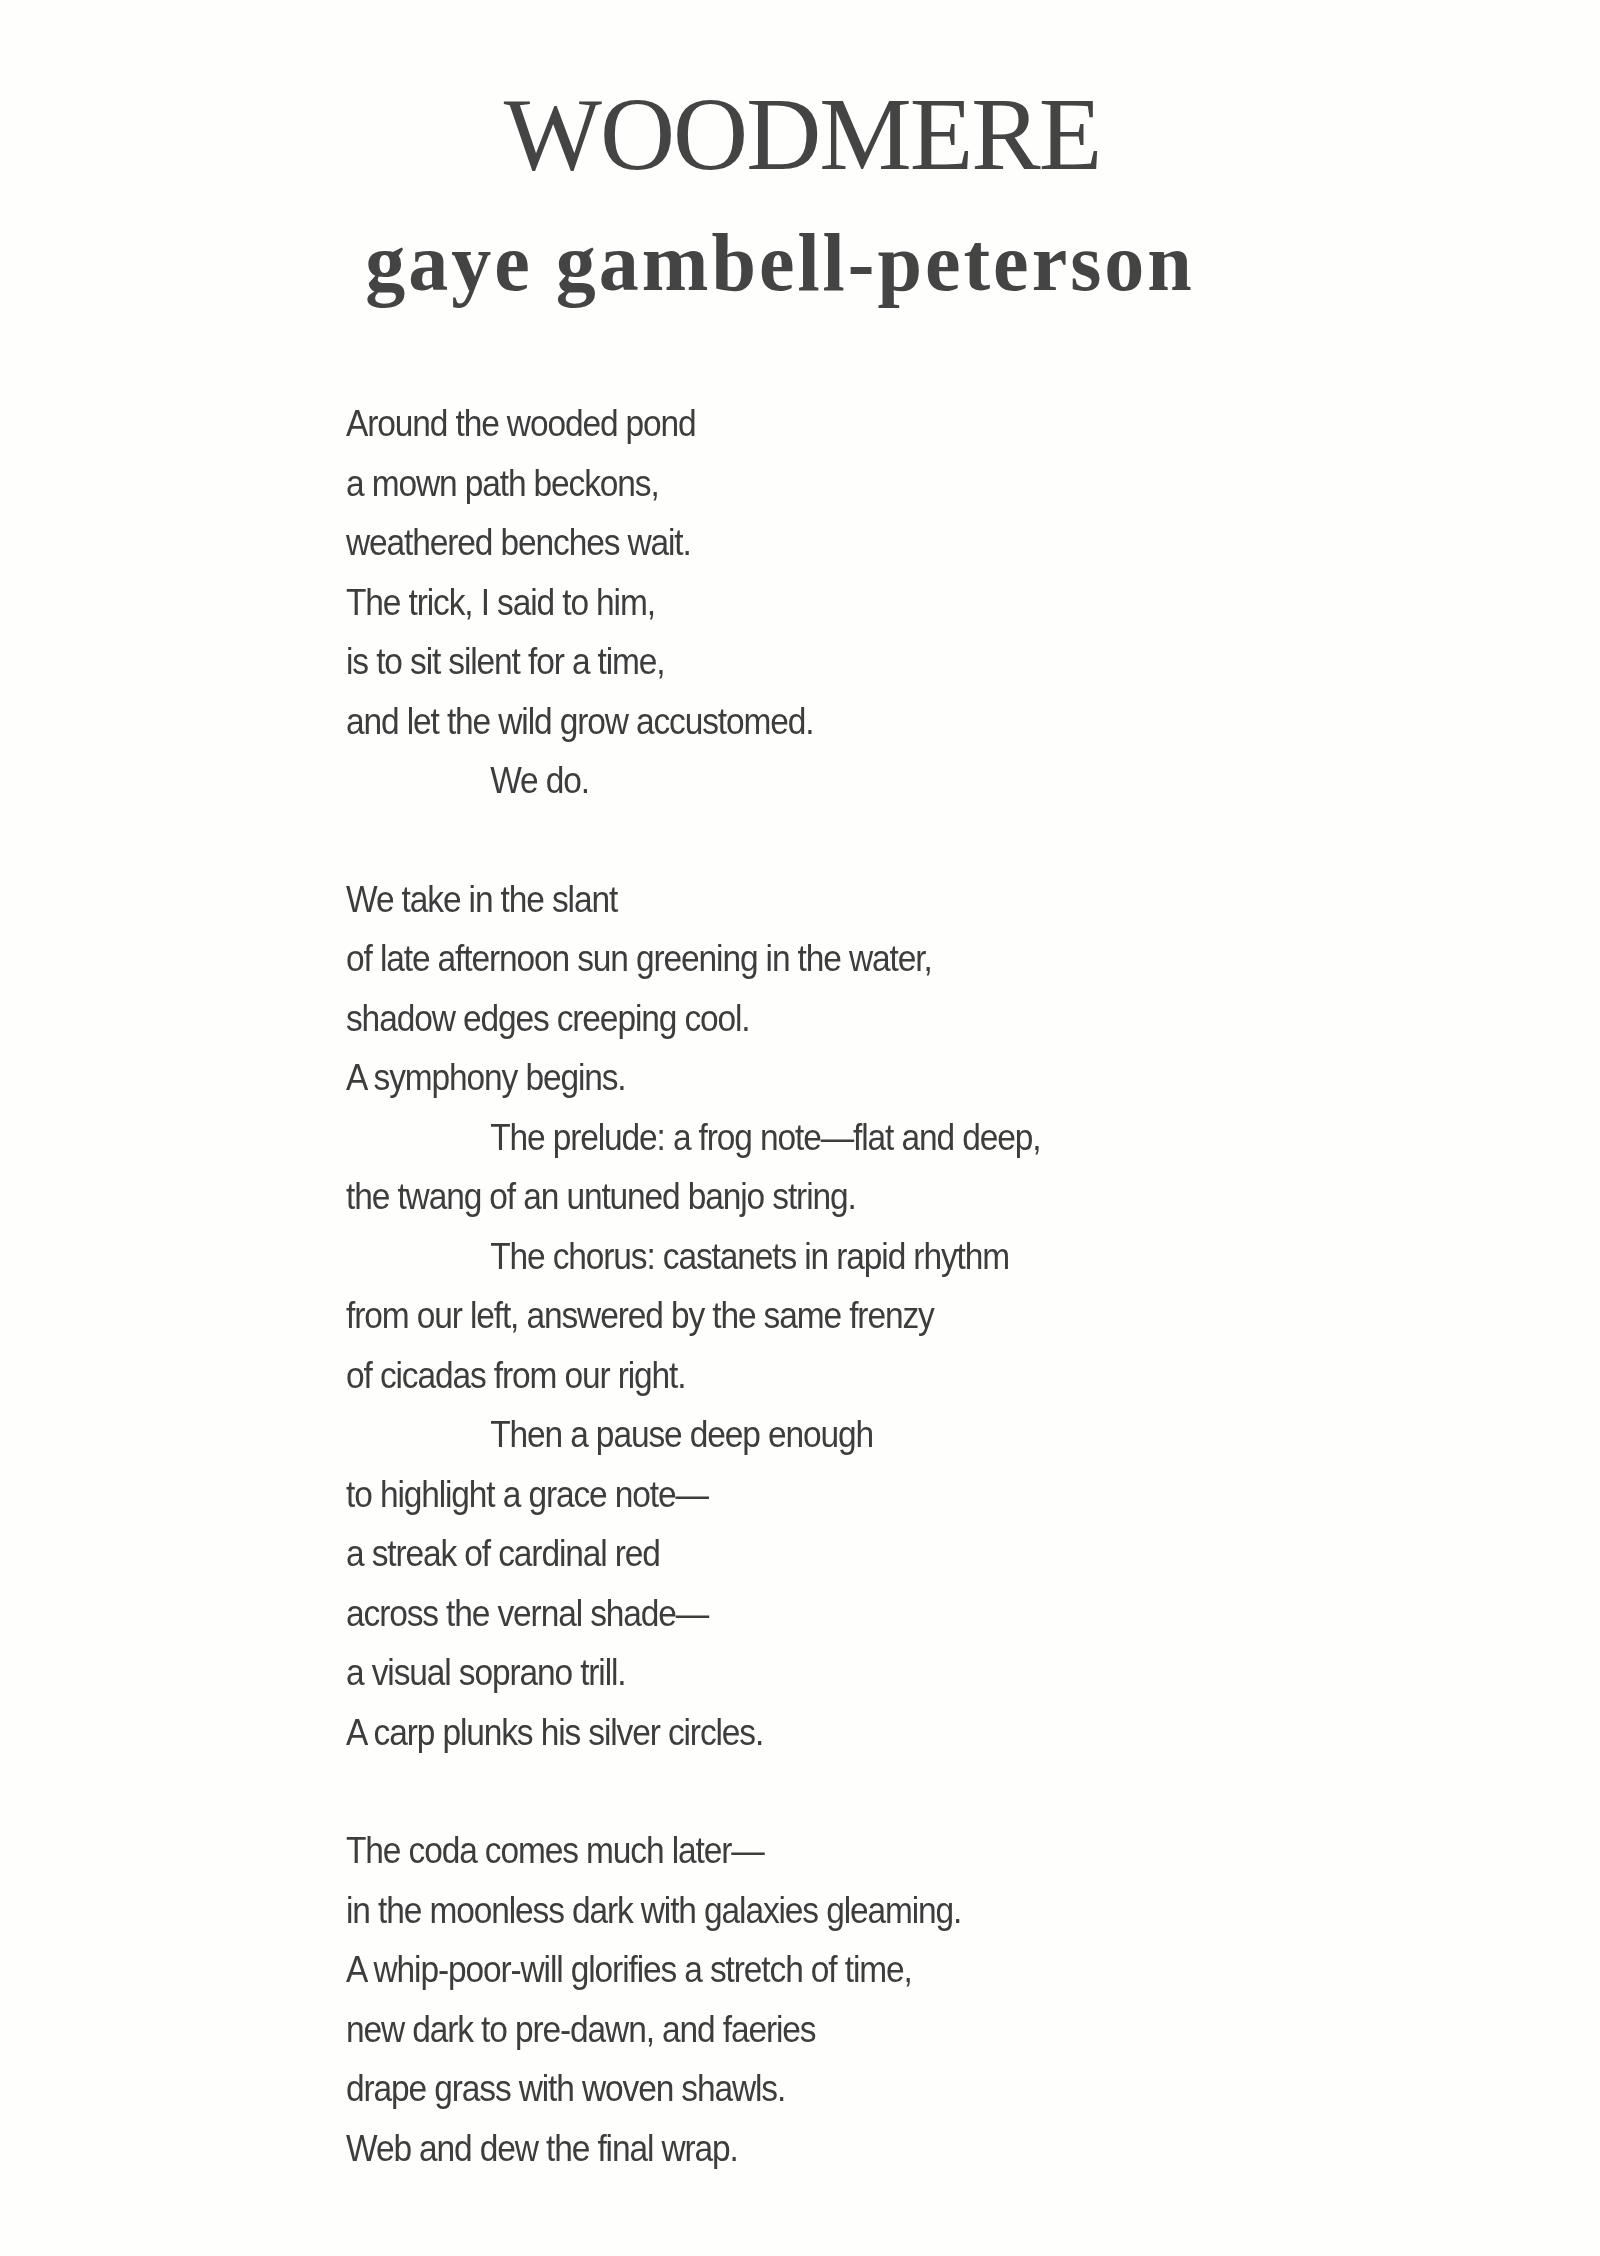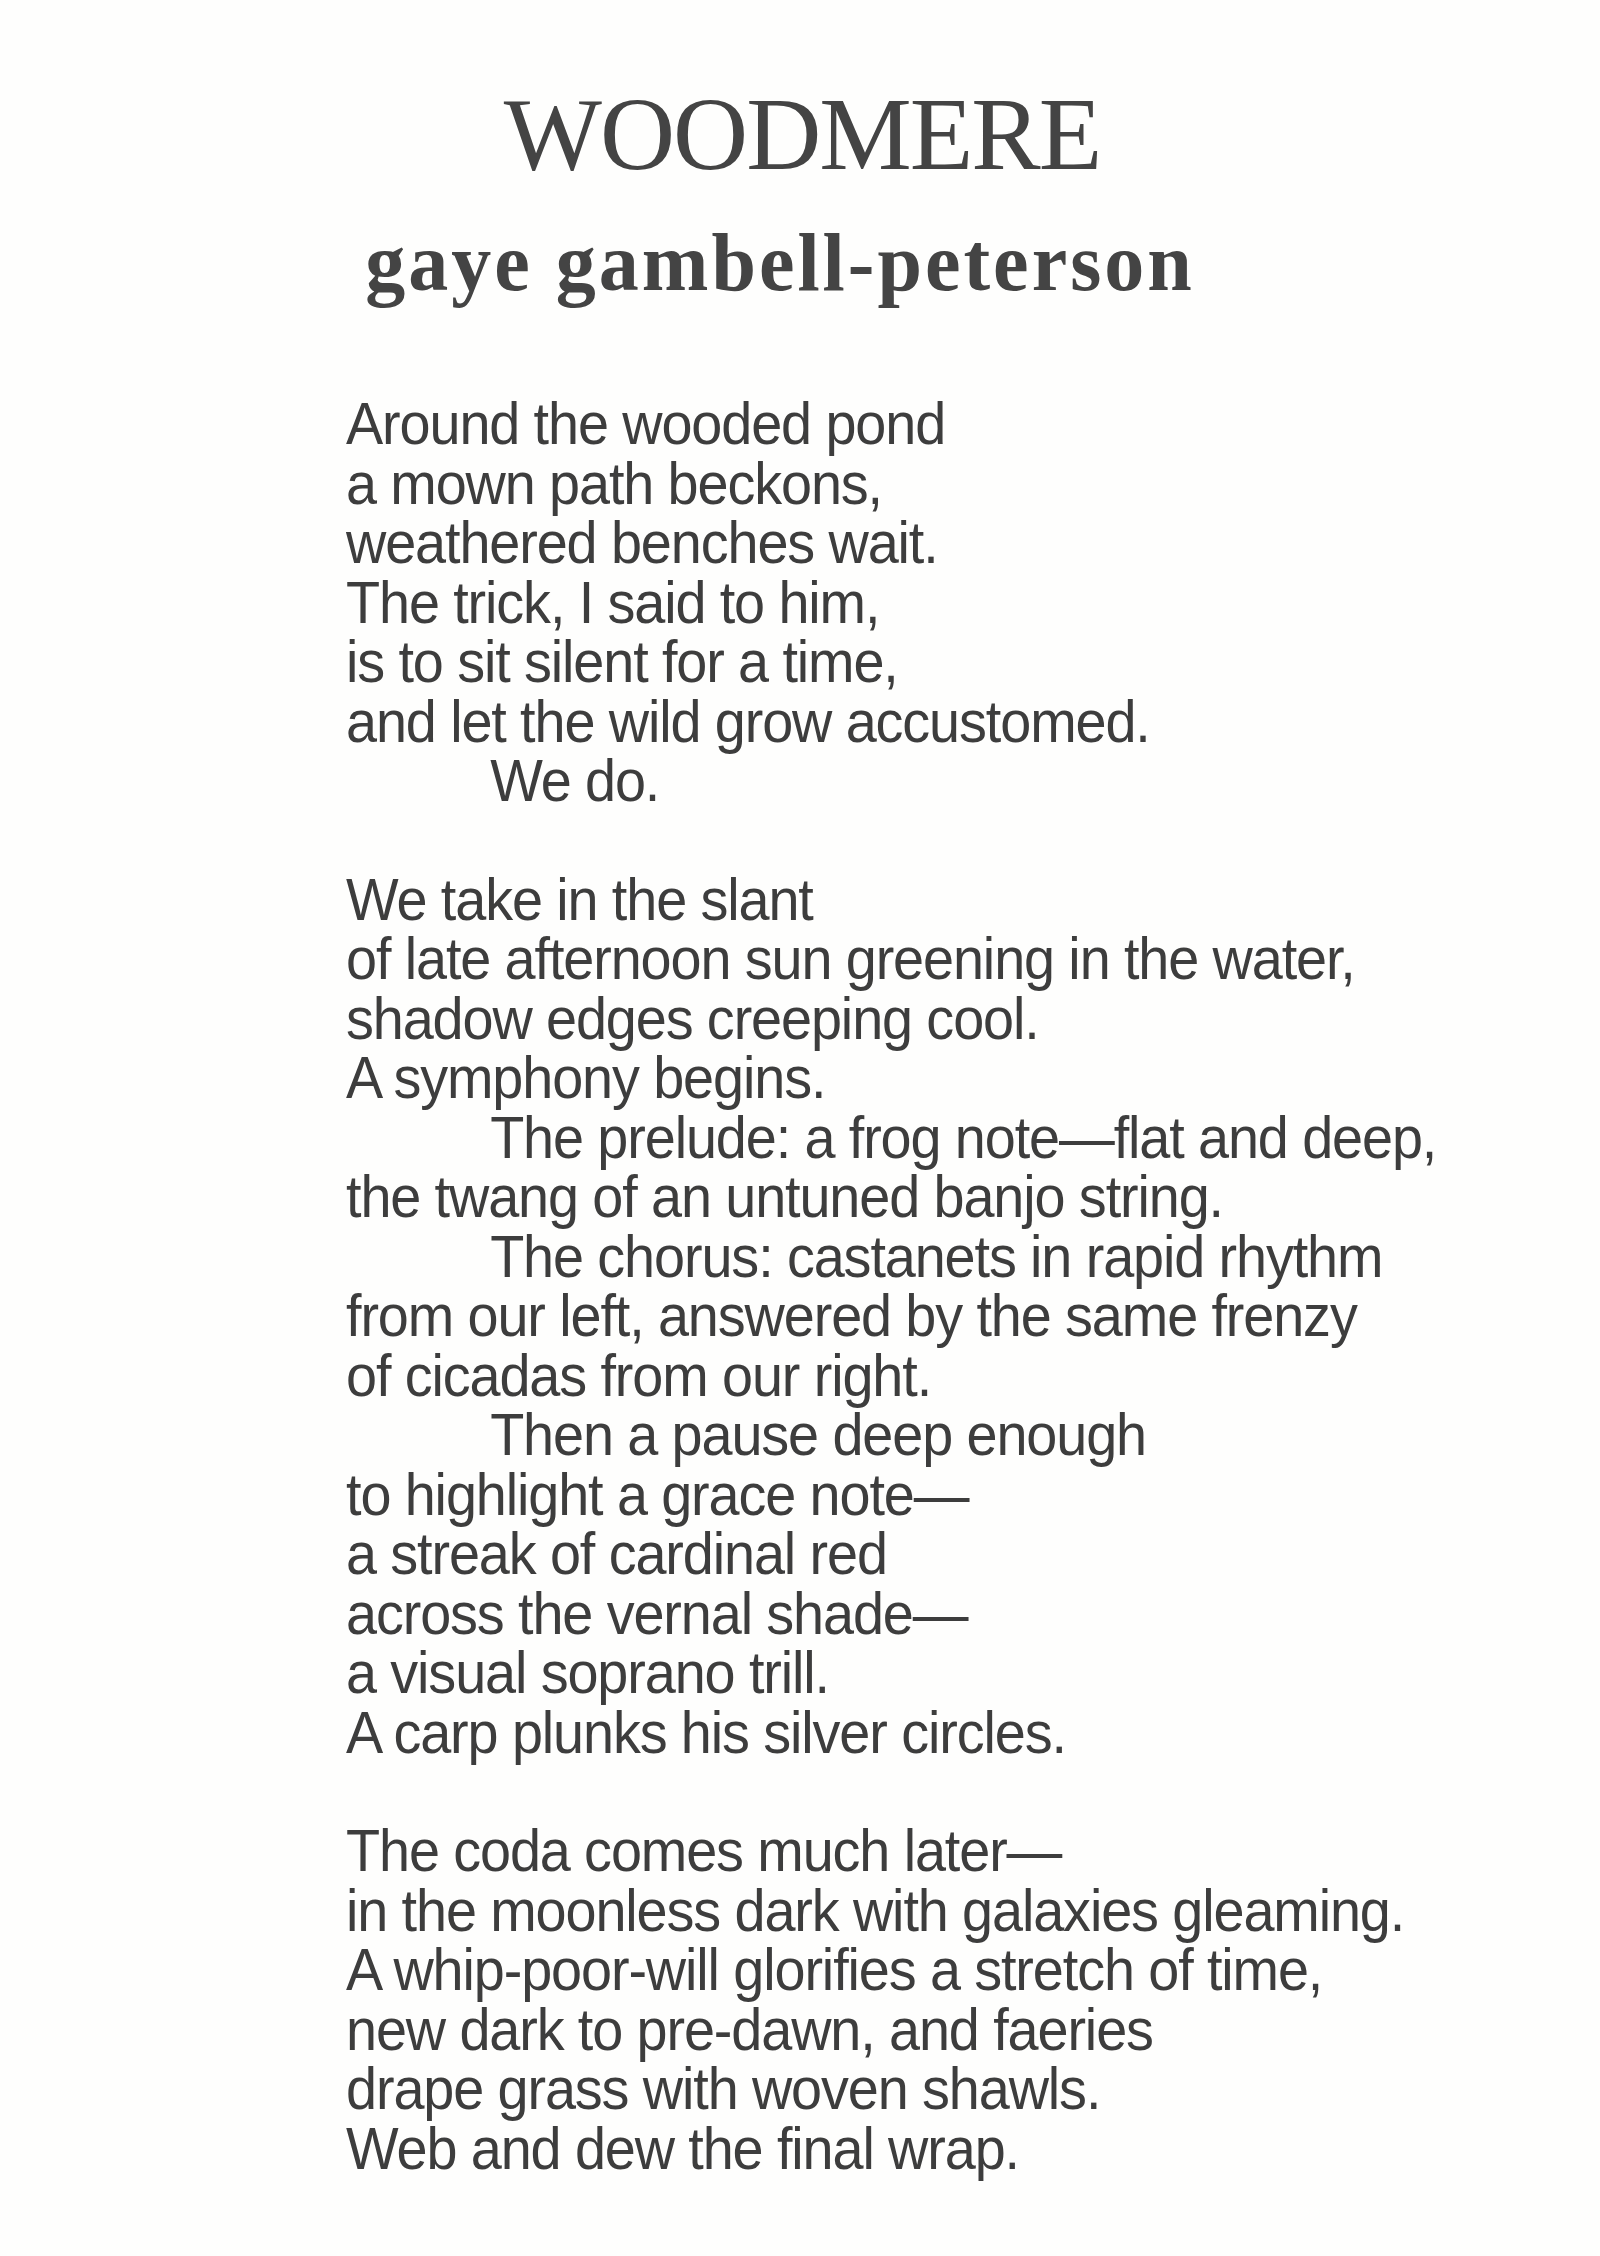--- a/index.html
+++ b/index.html
@@ -50,21 +50,21 @@
       margin: 0;
       font-weight: bold;
       transform: translateX(-20px) scaleY(1.02);
     }
     .poem {
       position: absolute;
       left: 346px;
       top: 394px;
       width: 1100px;
       font-family: "Liberation Sans", "DejaVu Sans", sans-serif;
-      font-size: 60px;
+      font-size: 36px;
       color: #3d3d3d;
     }
     .stanza {
       margin: 0;
       padding: 0;
     }
     .line {
       display: block;
       height: 59.5px;
       line-height: 59.5px;

